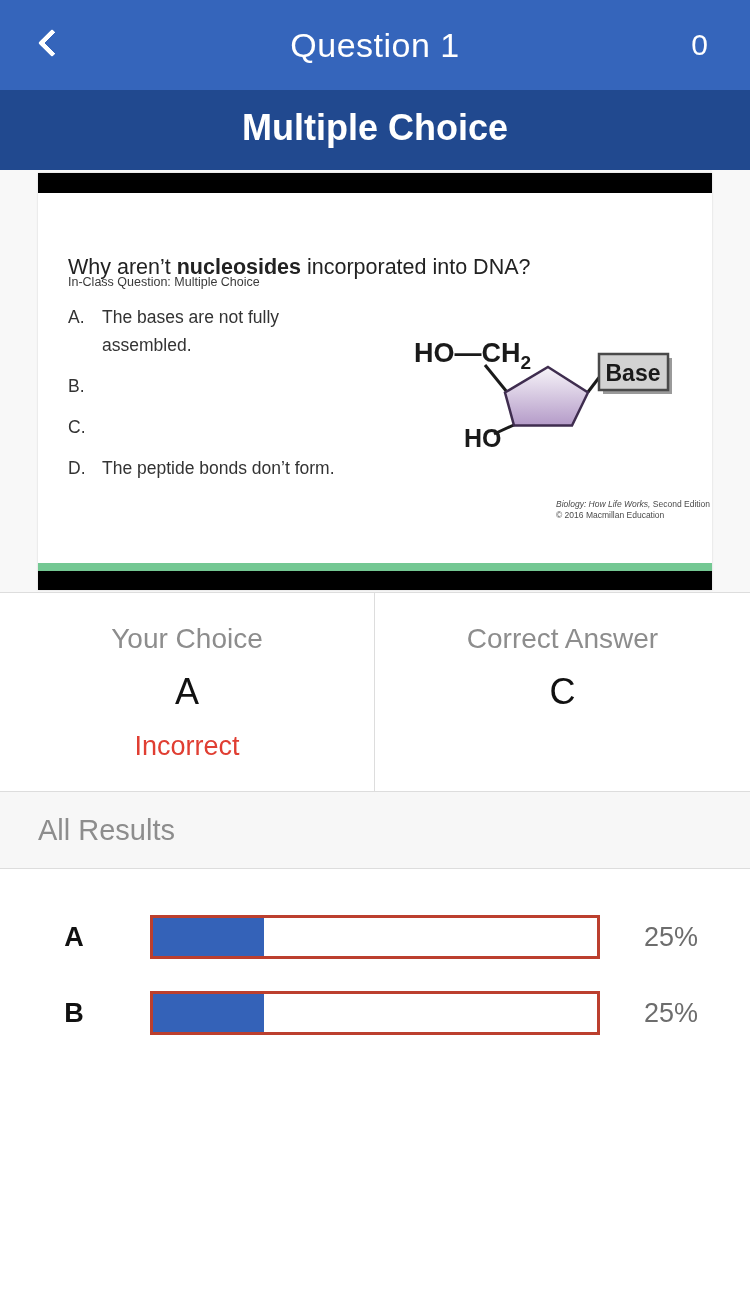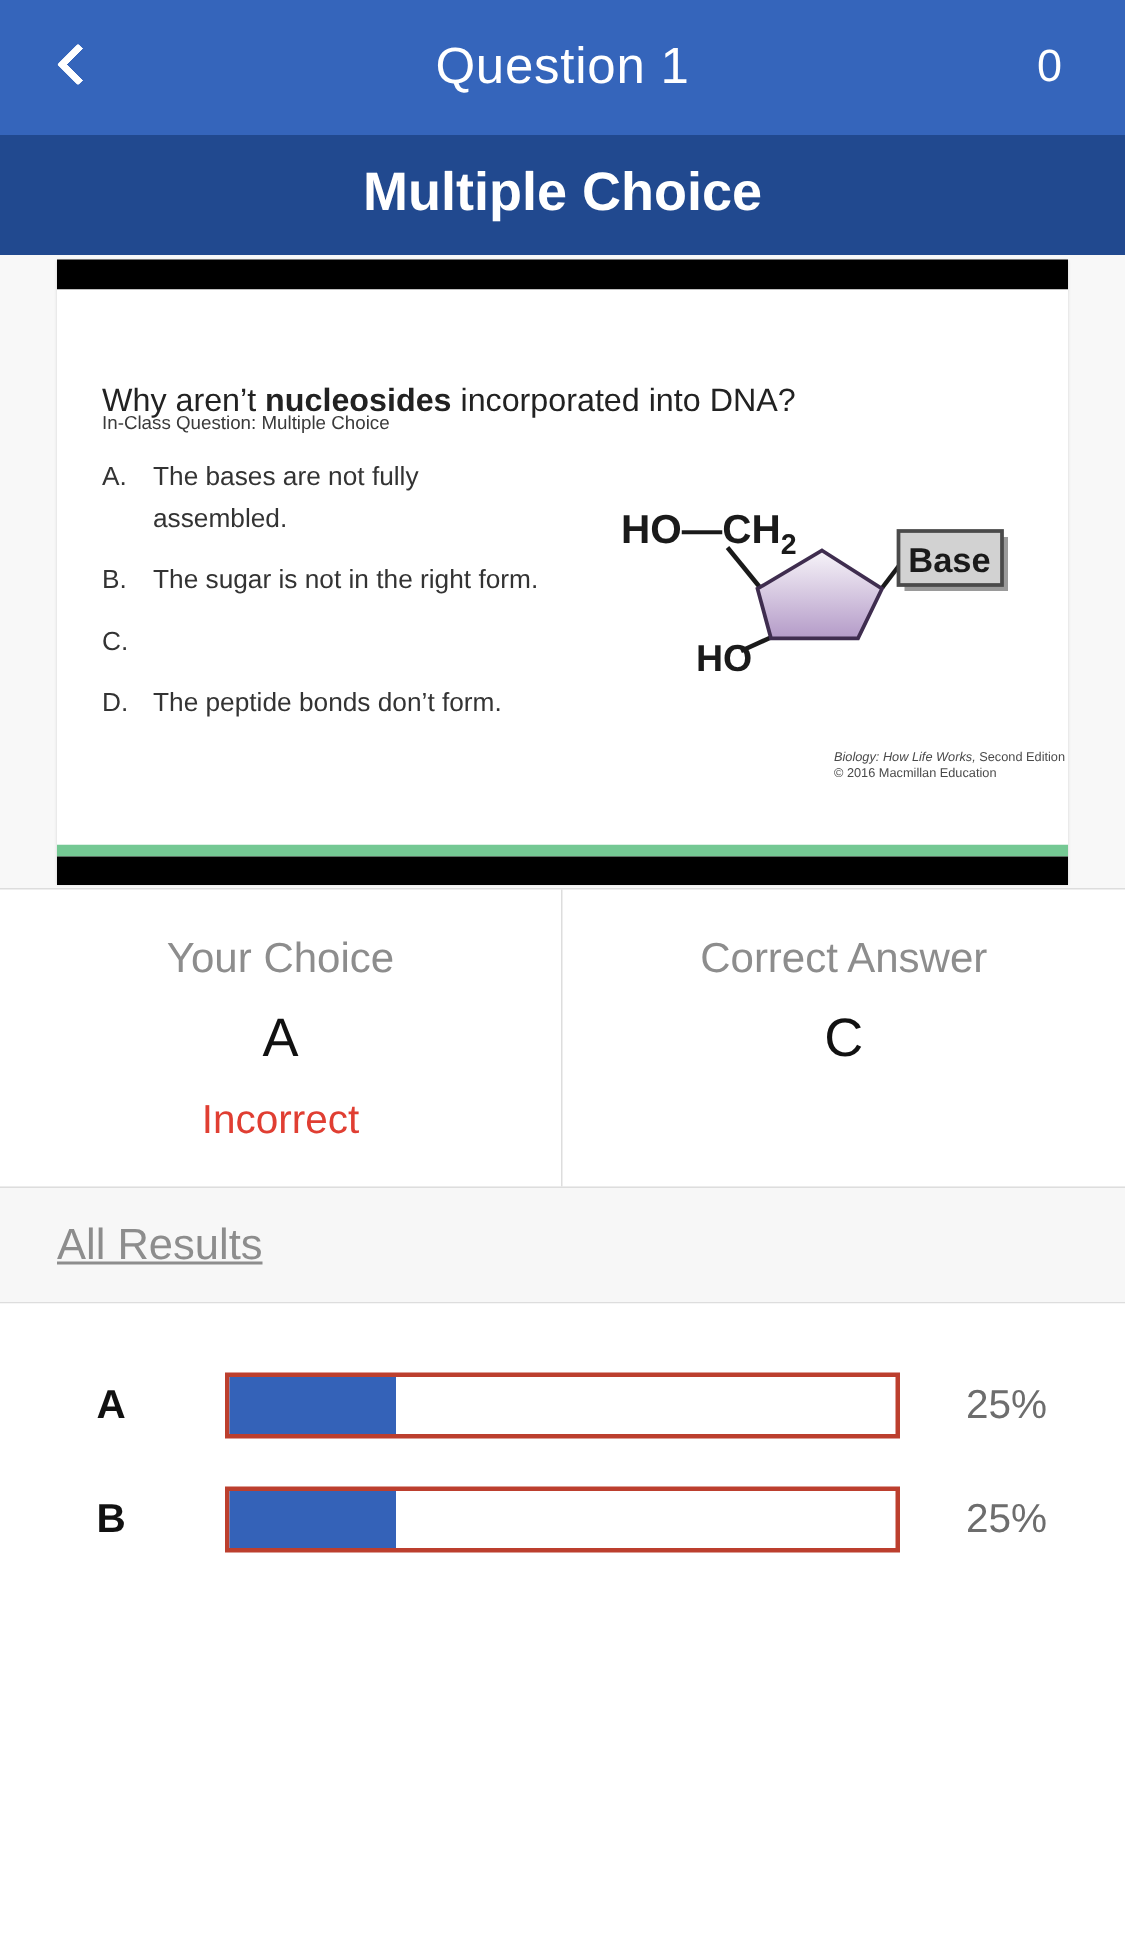--- a/index.html
+++ b/index.html
@@ -50,21 +50,21 @@
 
   
   .answers{display:flex;border-top:1px solid var(--divider);height:199px;background:#fff;}
   .answer-col{width:375px;text-align:center;padding-top:30px;}
   .answer-col.left{border-right:1px solid var(--divider);}
   .answer-title{font-size:28px;color:var(--muted-gray);}
   .answer-letter{font-size:36px;color:#111;margin-top:16px;}
   .answer-verdict{font-size:27px;color:var(--incorrect-red);margin-top:18px;}
 
   
-  .all-results-bar{height:78px;background:#f7f7f7;border-top:1px solid var(--divider);border-bottom:1px solid var(--divider);display:flex;align-items:center;padding-left:38px;font-size:29px;color:var(--muted-gray);text-decoration:underline;}
+  .all-results-bar{height:78px;background:#f7f7f7;border-top:1px solid var(--divider);border-bottom:1px solid var(--divider);display:flex;align-items:center;padding-left:38px;font-size:29px;color:var(--muted-gray);}
   .results{padding-top:30px;background:#fff;}
   .result-row{position:relative;height:76px;}
   .result-letter{position:absolute;left:58px;top:50%;transform:translateY(-50%);width:32px;text-align:center;font-size:27px;font-weight:600;color:#111;}
   .track{position:absolute;left:150px;top:50%;transform:translateY(-50%);width:450px;height:44px;border:3px solid var(--border-incorrect);background:#fff;}
   .track.correct{border-color:var(--border-correct);}
   .fill{height:100%;width:0;background:var(--bar-blue);}
   .result-pct{position:absolute;right:52px;top:50%;transform:translateY(-50%);font-size:27px;color:var(--pct-gray);}
 </style>
 </head>
 <body>
@@ -89,21 +89,20 @@
         <div class="slide-question"><span>Why aren’t </span><b>nucleosides</b><span> incorporated into DNA?</span></div>
 
         <div class="options">
           <div class="option">
             <span class="option-letter">A.</span>
             <span class="option-text">The bases are not fully
 assembled.</span>
           </div>
           <div class="option">
             <span class="option-letter">B.</span>
-            <span class="option-text">The sugar is not in the right form.</span>
           </div>
           <div class="option">
             <span class="option-letter">C.</span>
           </div>
           <div class="option">
             <span class="option-letter">D.</span>
             <span class="option-text">The peptide bonds don’t form.</span>
           </div>
         </div>
 

